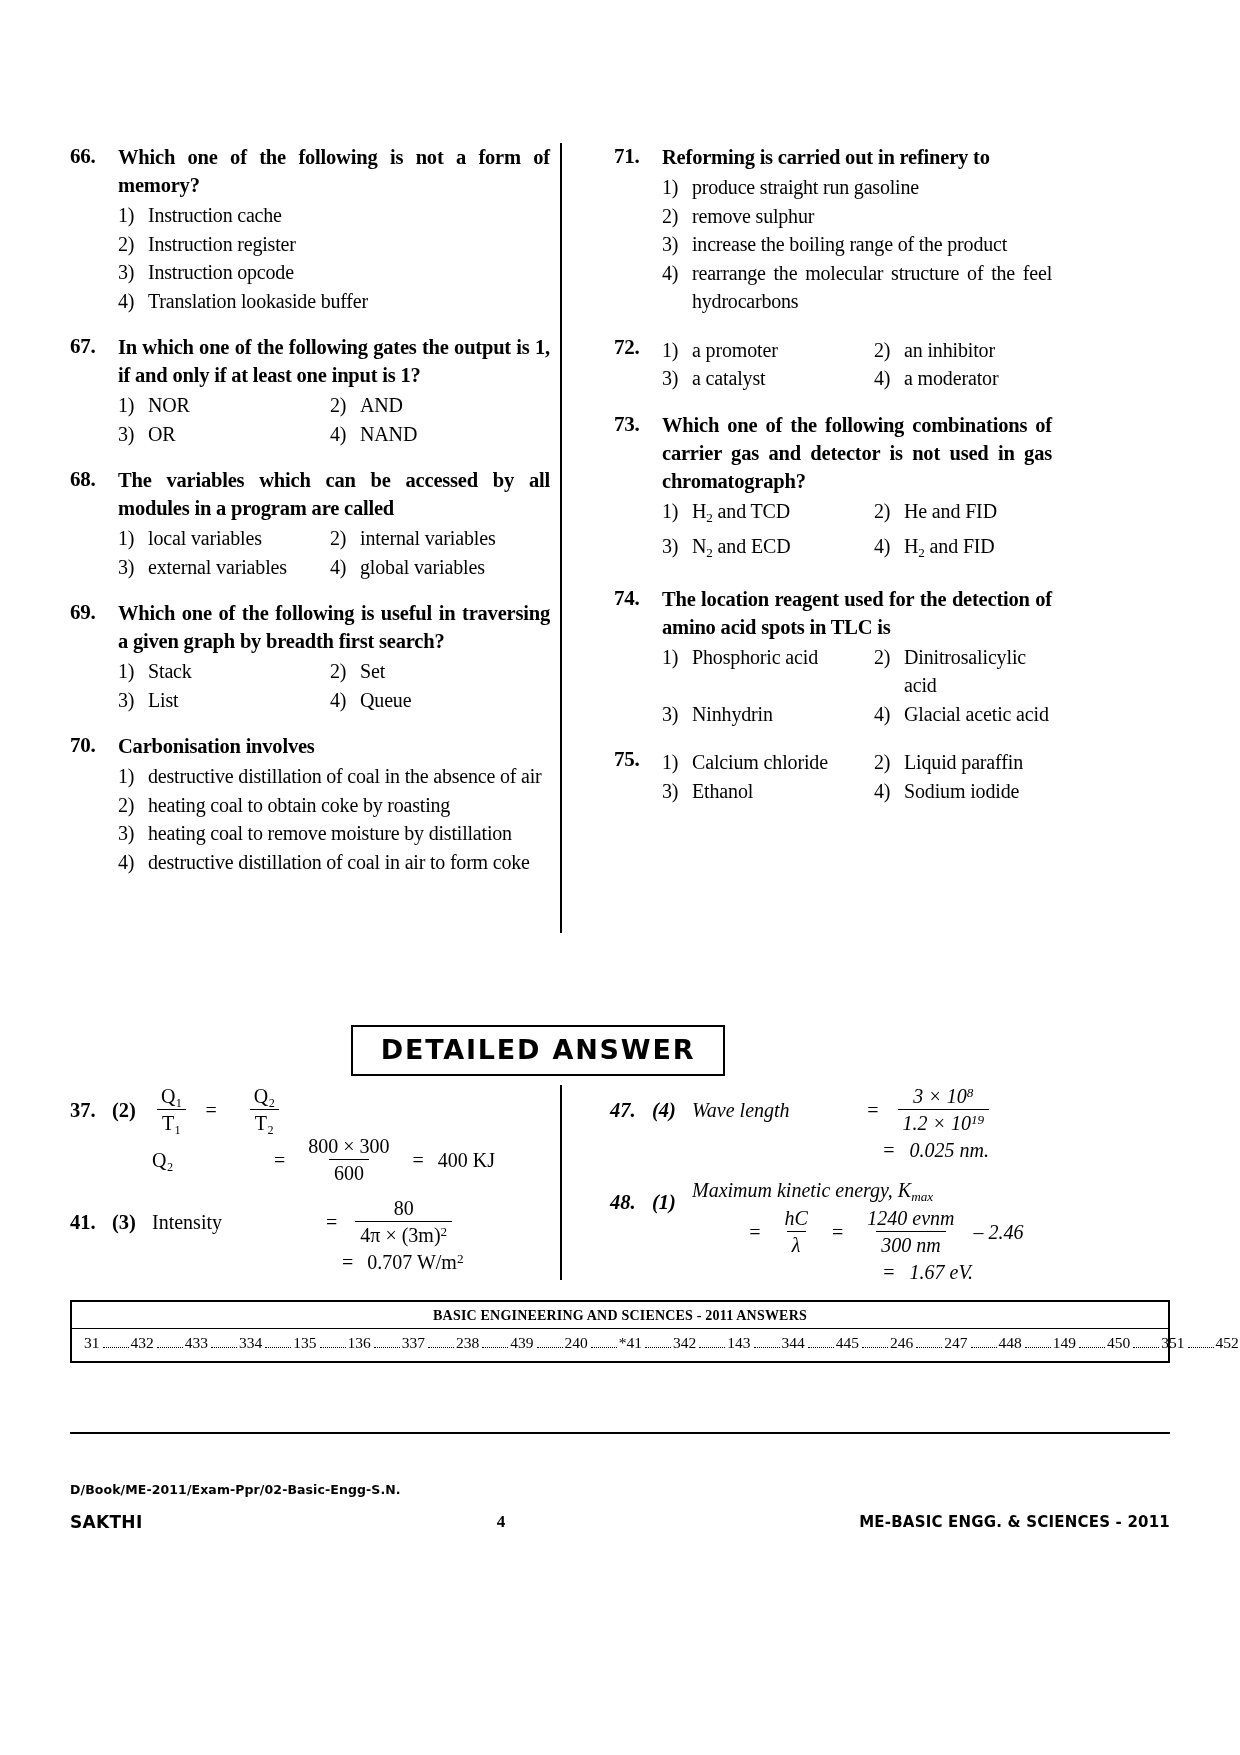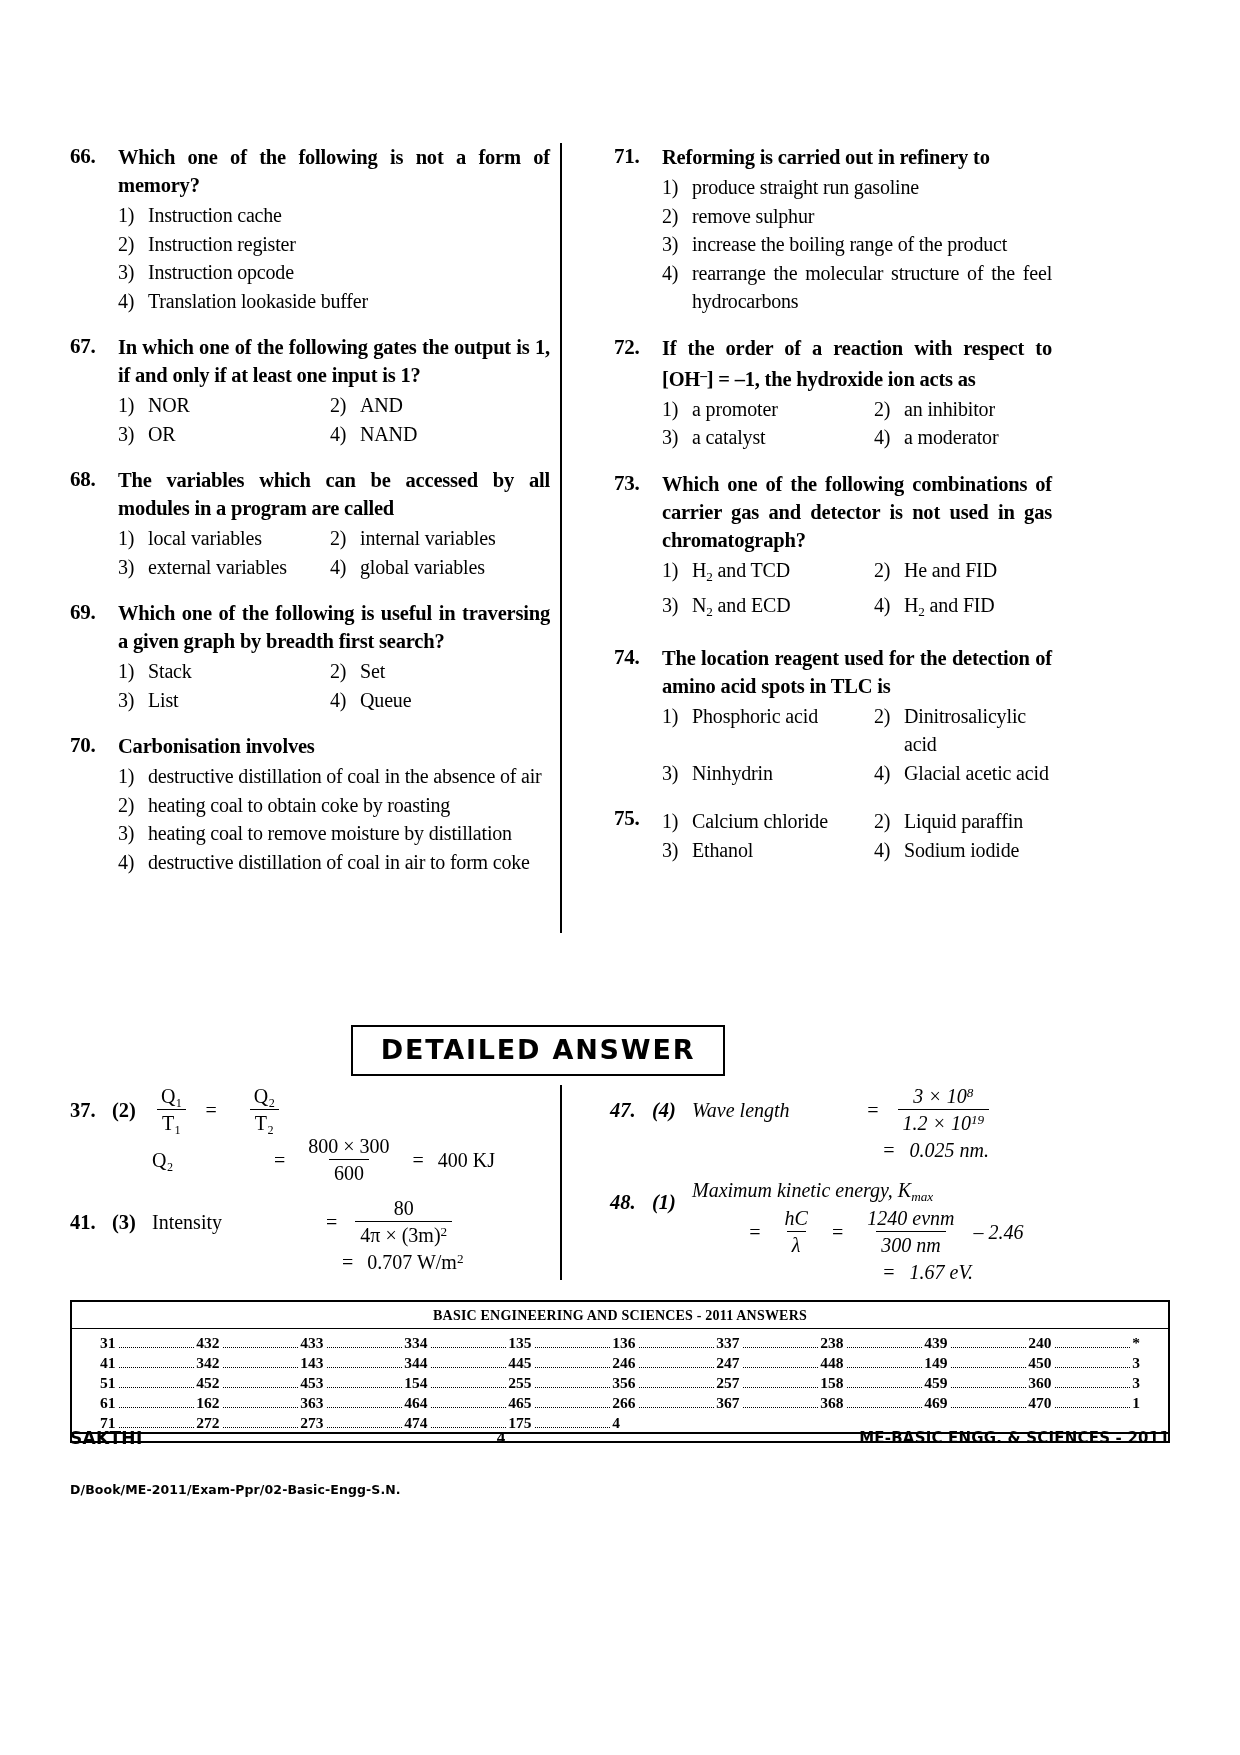--- a/index.html
+++ b/index.html
@@ -157,23 +157,22 @@
     text-align: center;
     font-weight: bold;
     font-size: 14px;
     letter-spacing: 0.2px;
     border-bottom: 1.6px solid #000;
     padding-bottom: 4px;
     margin-bottom: 4px;
   }
   .keygrid {
     display: flex;
-    flex-direction: column;
-    padding: 0 28px;
-    font-weight: bold;
+    flex-direction: row;
+    padding: 0 12px;
   }
   .keyrow { display: flex; }
   .keycell {
     flex: 1 1 0;
     font-size: 15.5px;
     line-height: 20px;
     white-space: nowrap;
     display: flex;
     align-items: baseline;
   }
@@ -191,21 +190,21 @@
   .footline {
     position: absolute;
     left: 70px;
     top: 1432px;
     width: 1100px;
     border-top: 2.2px solid #000;
   }
   .footer {
     position: absolute;
     left: 70px;
-    top: 1428px;
+    top: 1512px;
     width: 1100px;
     display: flex;
     align-items: center;
     font-family: "DejaVu Sans", sans-serif;
   }
   .f-left { font-weight: bold; font-size: 17px; flex: 0 0 auto; letter-spacing: 0.3px;}
   .f-mid { flex: 1 1 auto; text-align: center; font-weight: bold; font-size: 17px; font-family: "Liberation Serif", serif;}
   .f-right { font-weight: bold; font-size: 15px; flex: 0 0 auto; letter-spacing: 0.2px;}
   .fpath {
     position: absolute;
@@ -379,21 +378,20 @@
               <div class="opt-full opt-just">
                 <span class="on">4)</span>
                 <span class="ot">rearrange the molecular structure of the feel hydrocarbons</span>
               </div>
             </div>
           </div>
         </div>
         <div class="q">
           <div class="qnum">72.</div>
           <div class="qbody">
-            <div class="qtext">If the order of a reaction with respect to [OH<sup>–</sup>] = –1, the hydroxide ion acts as</div>
             <div class="opts">
               <div class="opt-row">
                 <div class="opt">
                   <span class="on">1)</span>
                   <span class="ot">a promoter</span>
                 </div>
                 <div class="opt">
                   <span class="on">2)</span>
                   <span class="ot">an inhibitor</span>
                 </div>

